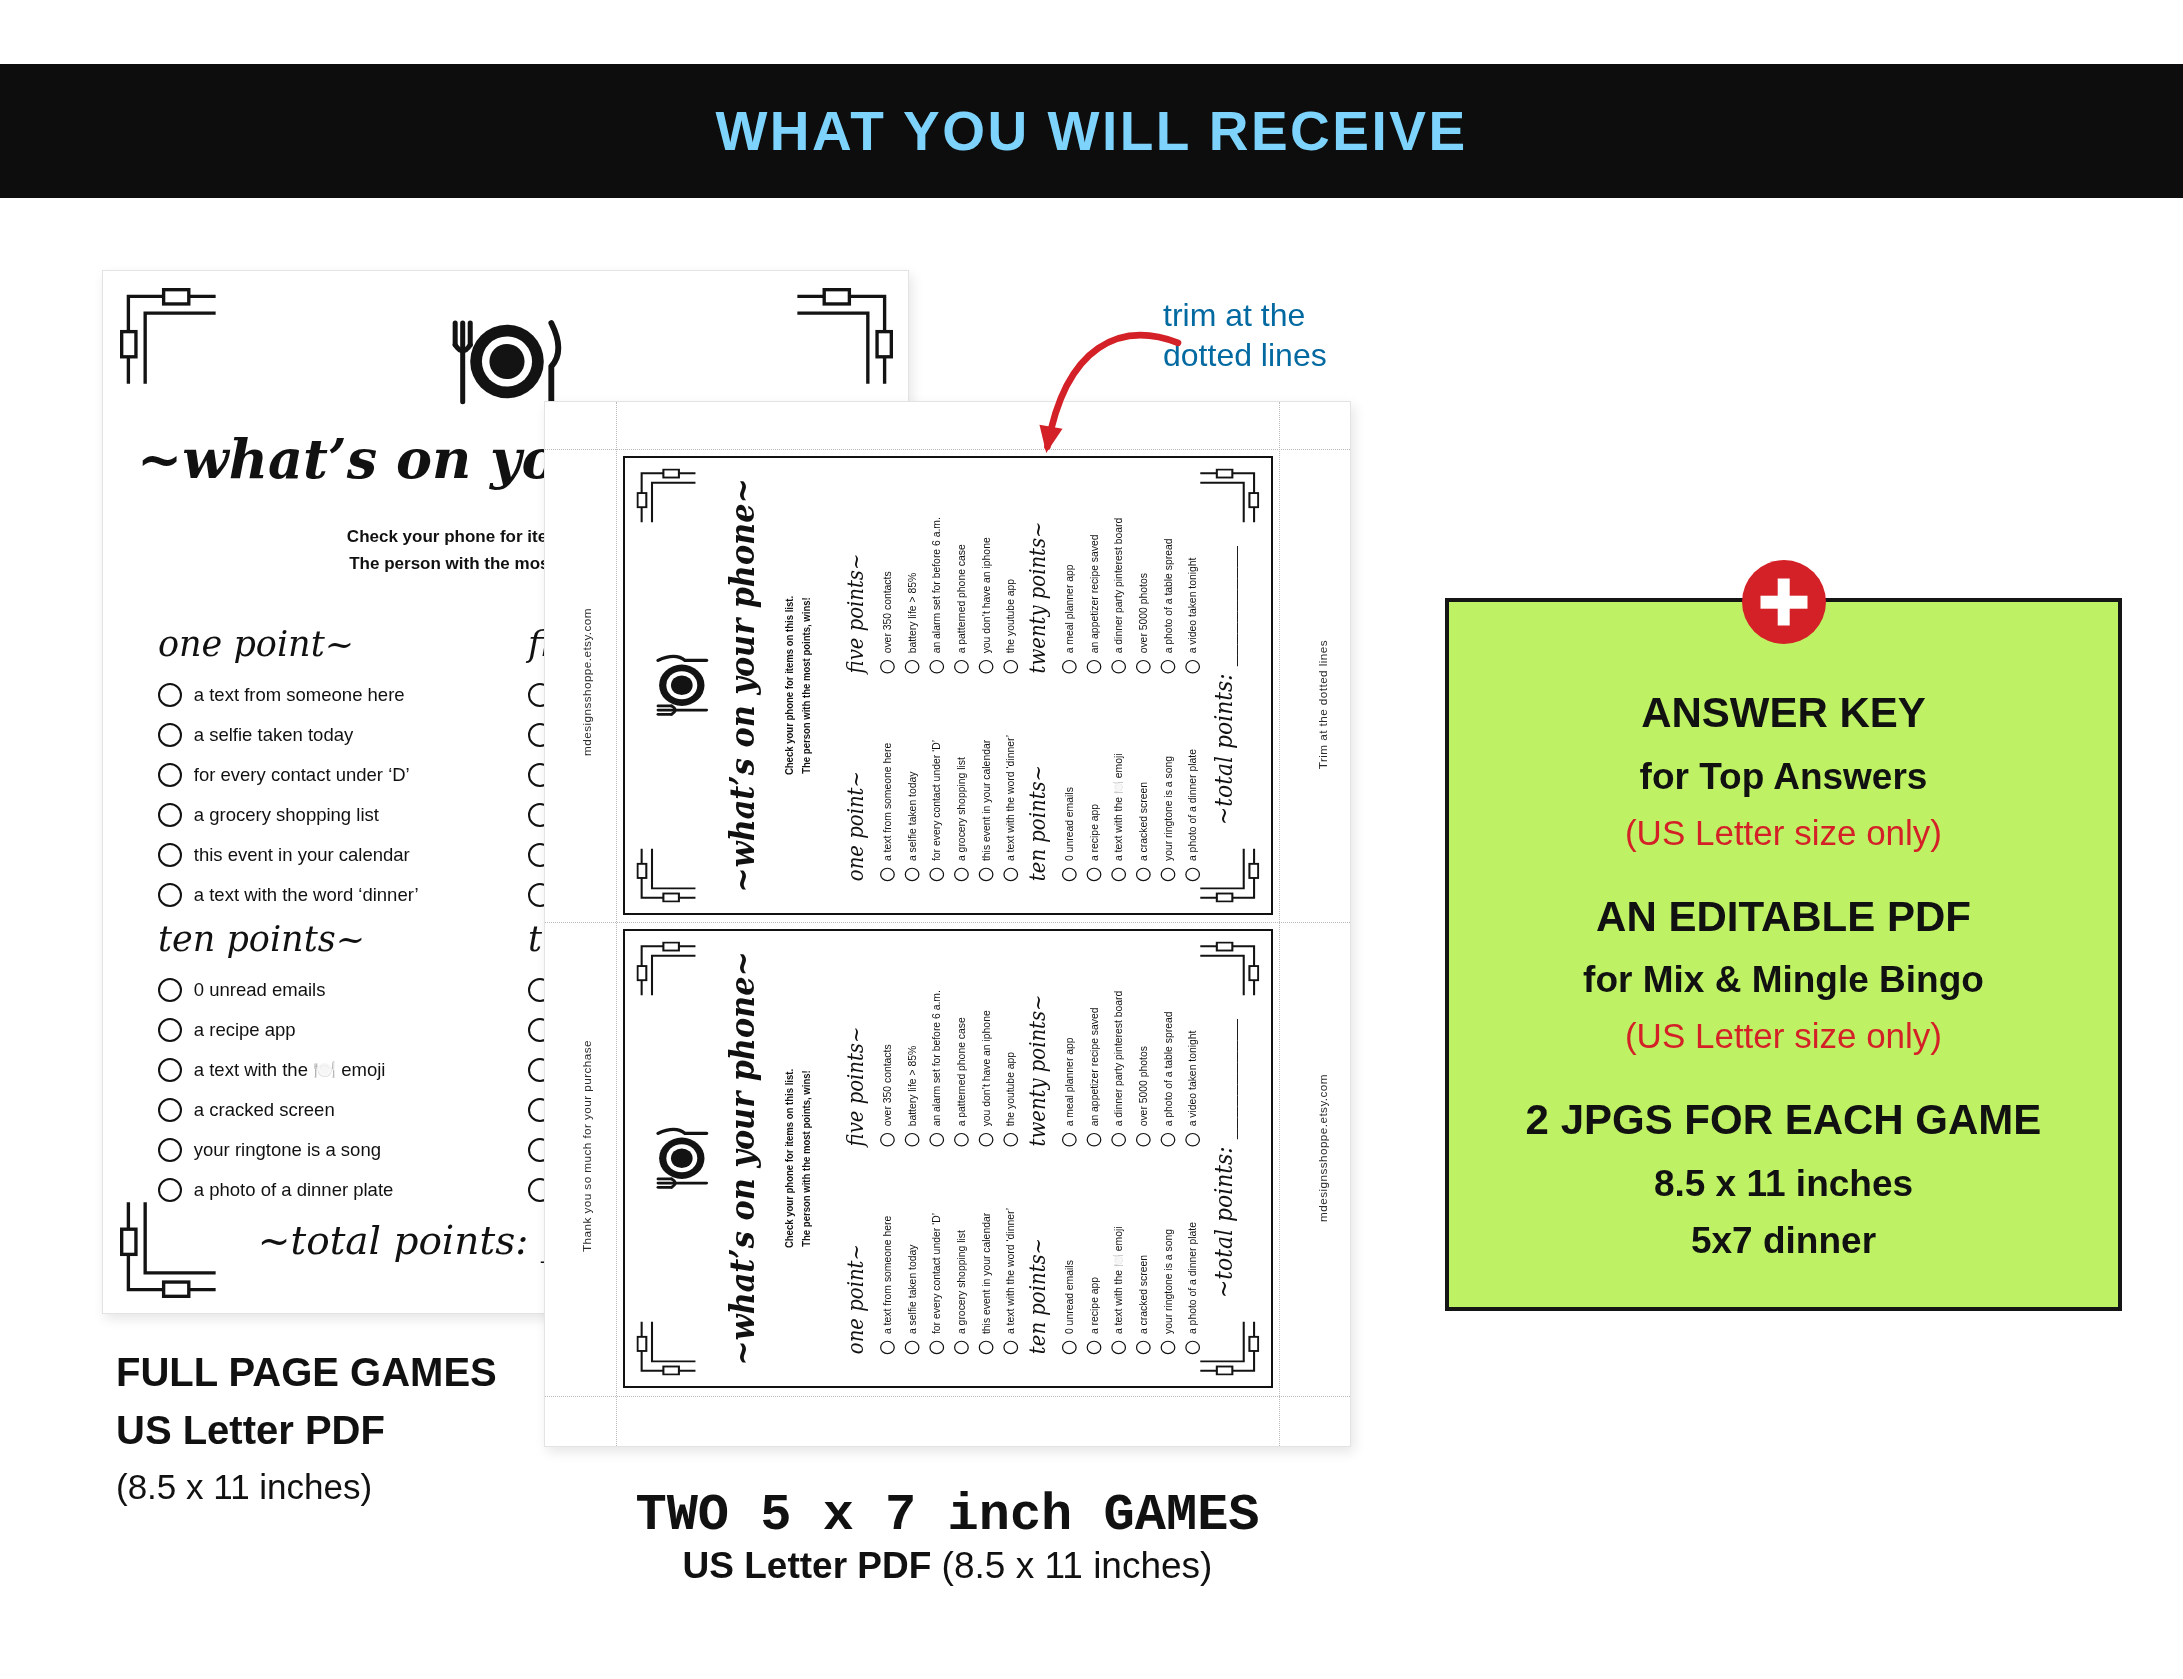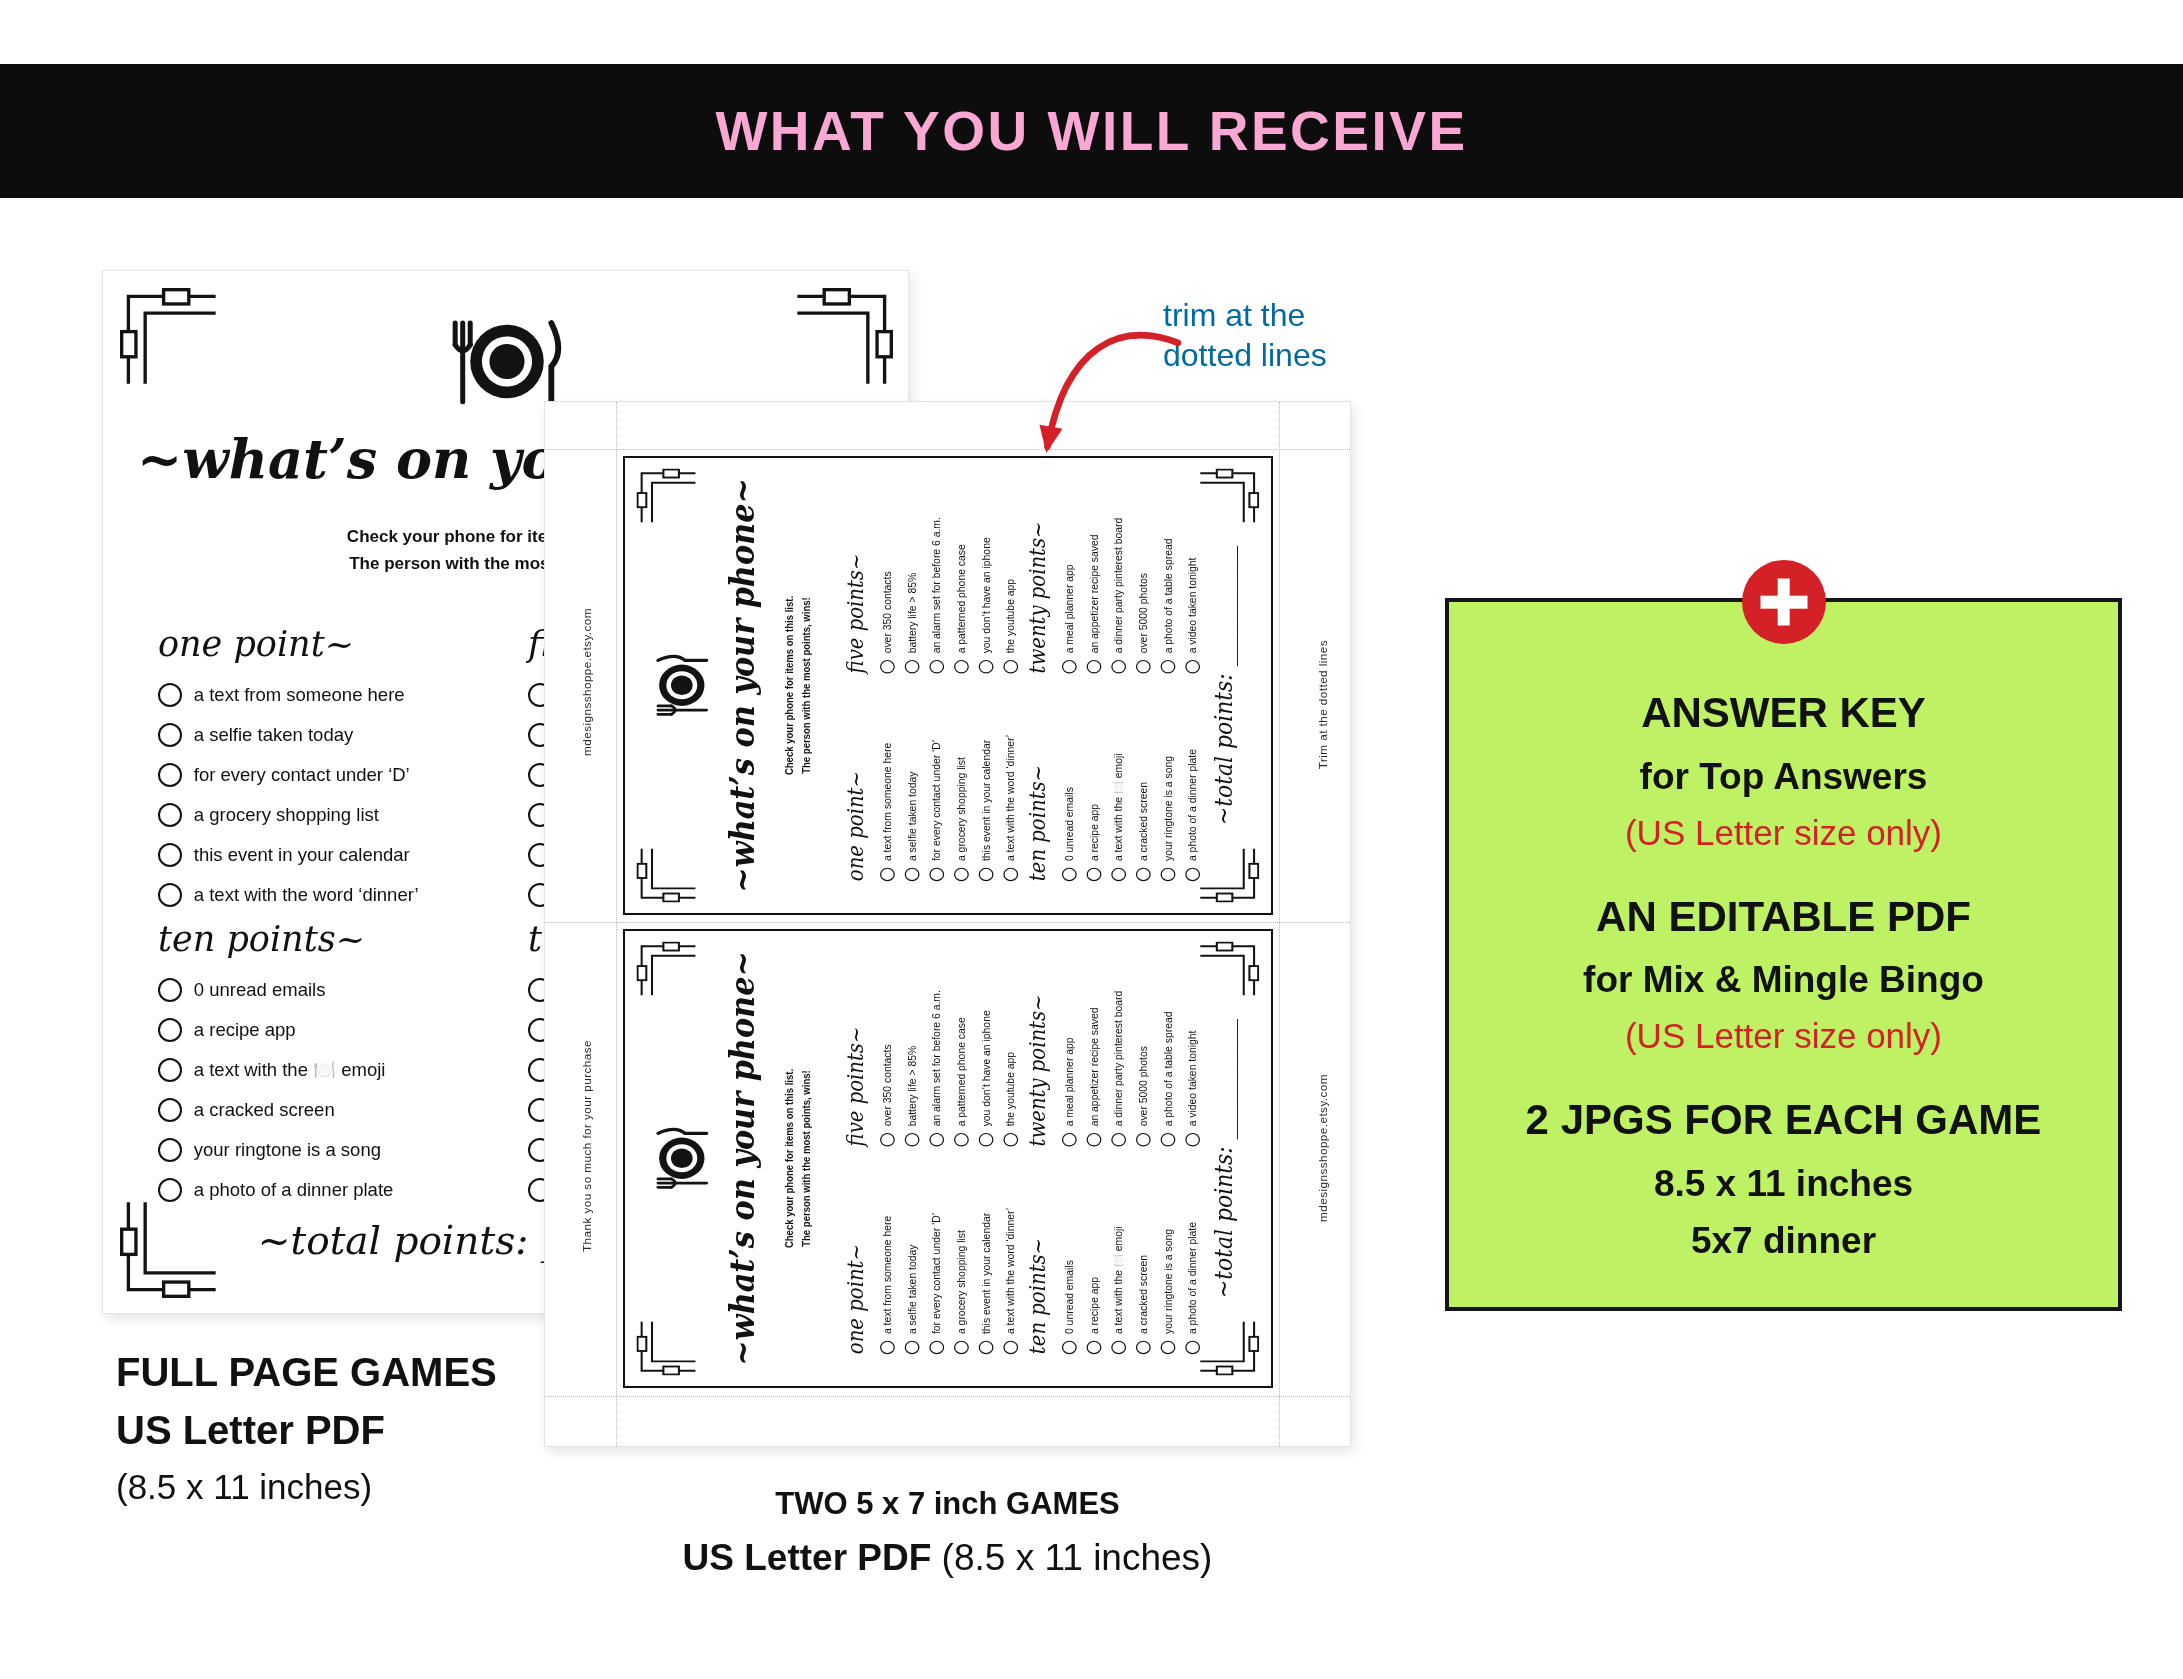--- a/index.html
+++ b/index.html
@@ -13,21 +13,21 @@
   }
 
   
   .banner {
     position: absolute; left: 0; top: 64px; width: 2183px; height: 134px;
     background: var(--banner-bg, #0d0d0d);
     display: flex; align-items: center; justify-content: center;
     z-index: 1;
   }
   .banner-title {
-    color: #f9a8d4; font-size: 55px; font-weight: 800; letter-spacing: 2.5px;
+    color: #7dd3fc; font-size: 55px; font-weight: 800; letter-spacing: 2.5px;
   }
 
   
   .page {
     position: absolute; background: #fff;
     border: 0.8px solid #e3e3e3;
     box-shadow: 3.4px 5px 11.8px rgba(0,0,0,0.10);
     box-sizing: border-box; overflow: hidden;
   }
   .full-page { left: 102px; top: 270px; width: 807px; height: 1044px; z-index: 1; }
@@ -117,21 +117,21 @@
   .rb-h   { font-size: 42px; font-weight: 800; margin-bottom: 18.5px; }
   .rb-r   { font-size: 37px; font-weight: 700; margin-bottom: 15px; }
   .rb-red { font-size: 35px; font-weight: 400; color: var(--accent-red, #d42127); margin-bottom: 40px; }
 
   
   .caption-left { position: absolute; left: 104px; top: 1350px; z-index: 3; margin-left: 12px; }
   .caption-left .cl-b { font-size: 40px; font-weight: 800; margin-bottom: 13.4px; }
   .caption-left .cl-r { font-size: 35px; font-weight: 400; }
 
   .caption-center { position: absolute; left: 544px; width: 807px; top: 1486px; text-align: center; z-index: 3; }
-  .caption-center .cc1 { font-size: 31px; font-weight: 800; margin-bottom: 15px; }
+  .caption-center .cc1 { font-size: 52px; font-weight: 800; margin-bottom: 0; font-family: Liberation Mono, monospace; }
   .caption-center .cc2 { font-size: 37px; }
   .caption-center .cc2 .b { font-weight: 800; }
 </style>
 </head>
 <body>
 
 <div class="banner">
   <div class="banner-title">WHAT YOU WILL RECEIVE</div>
 </div>
 

